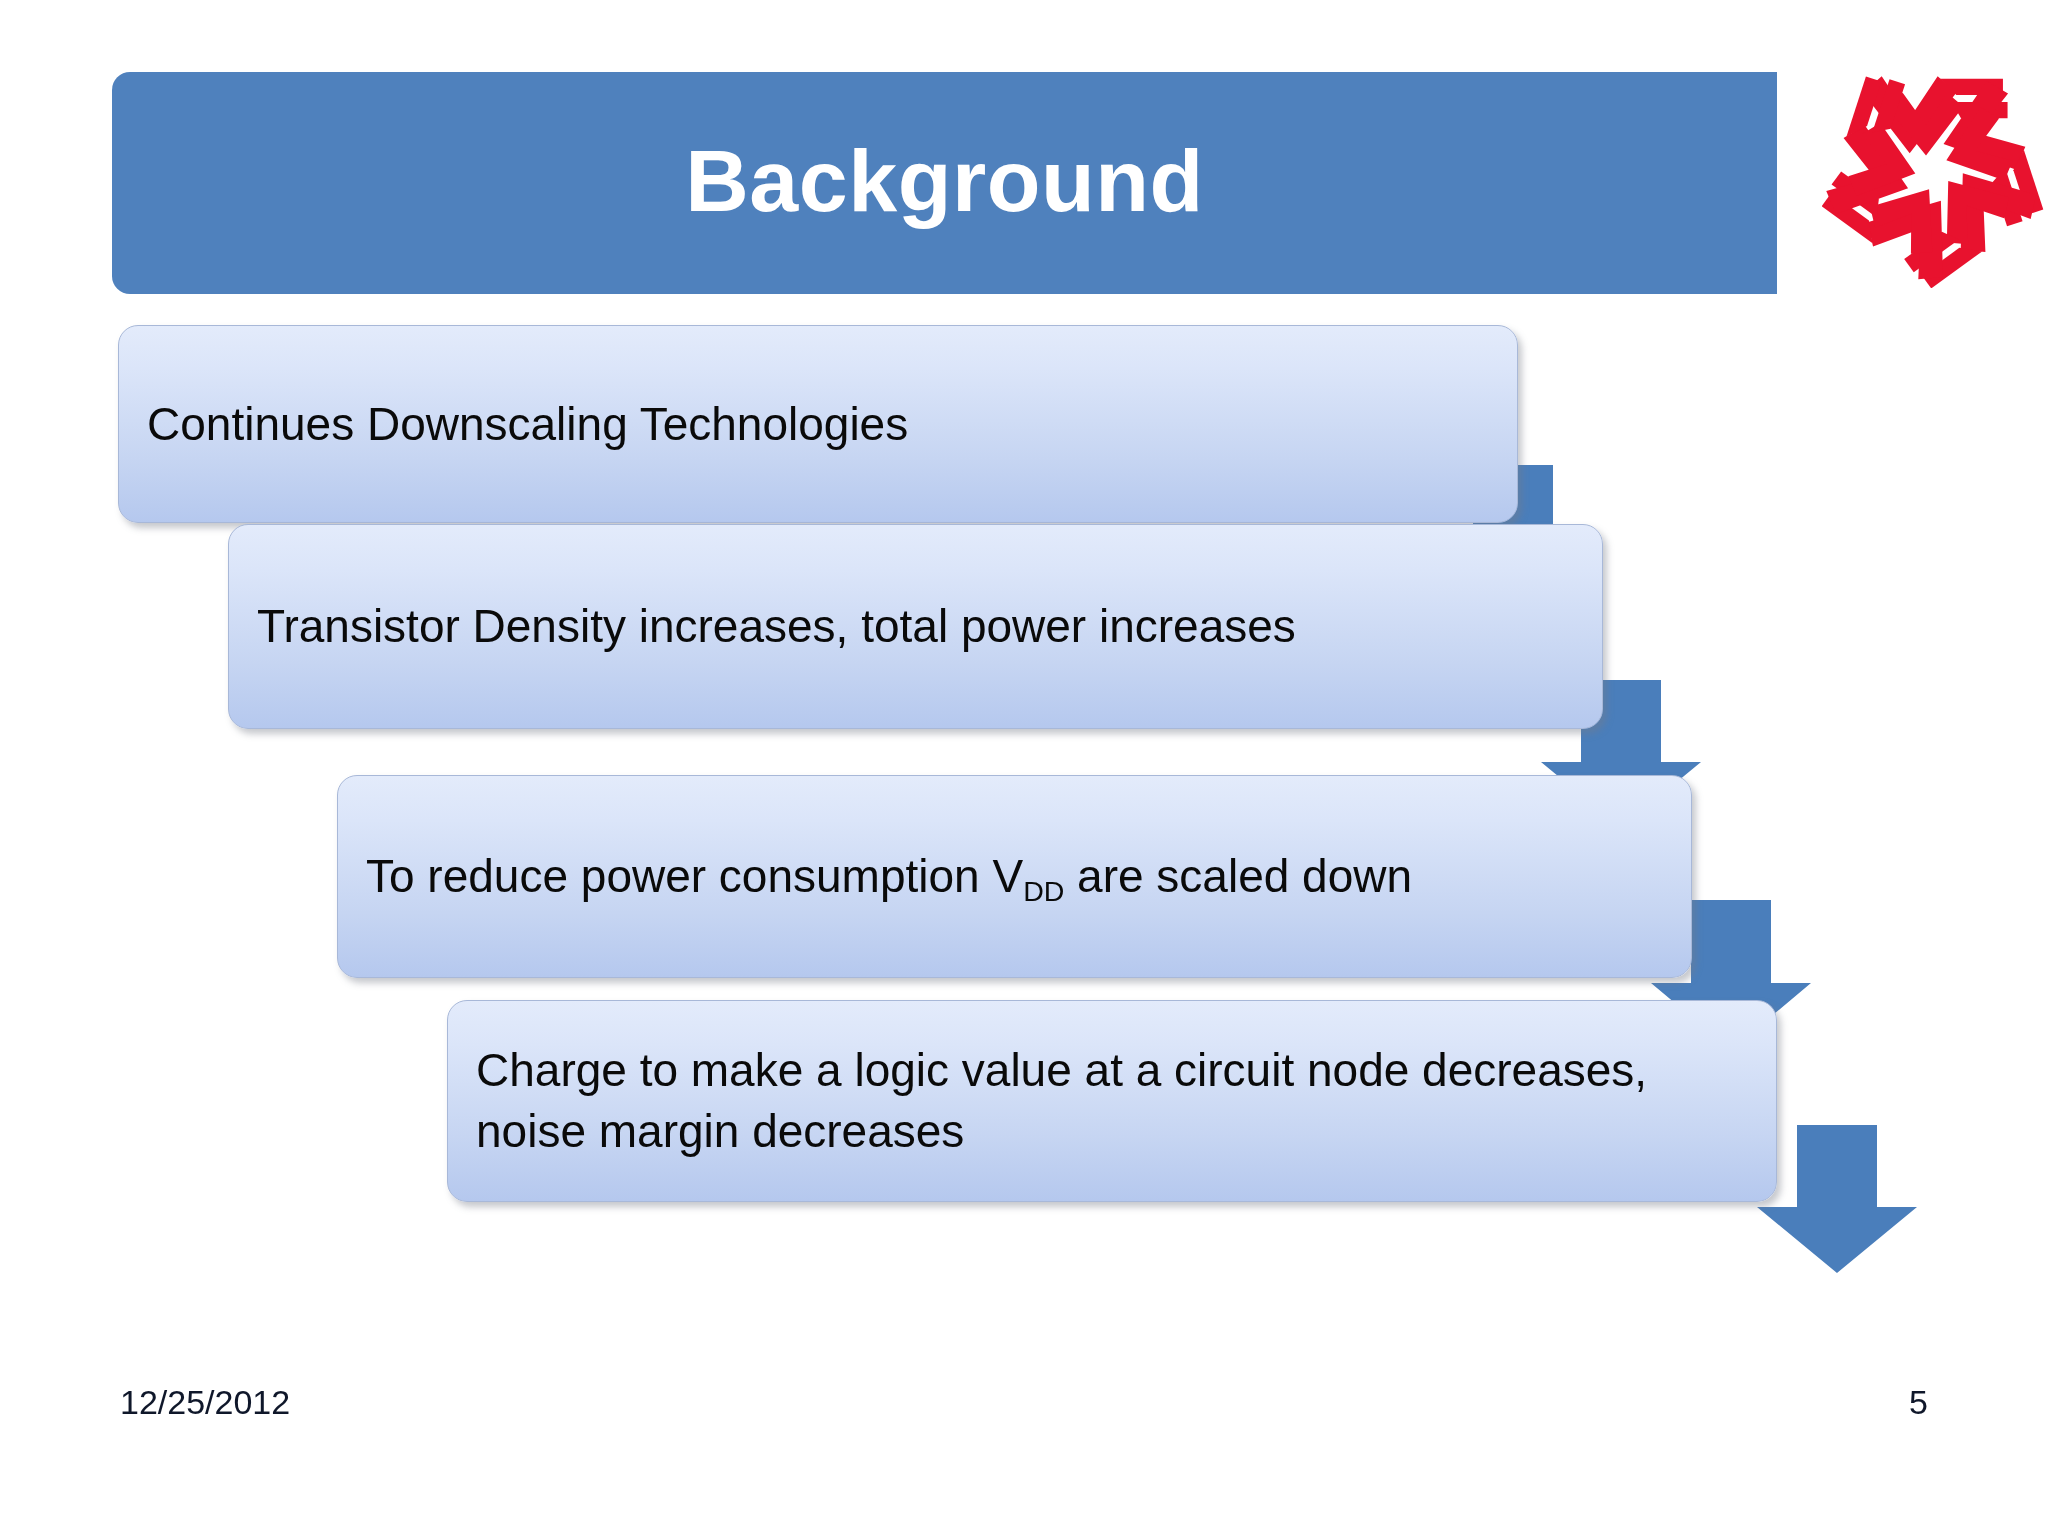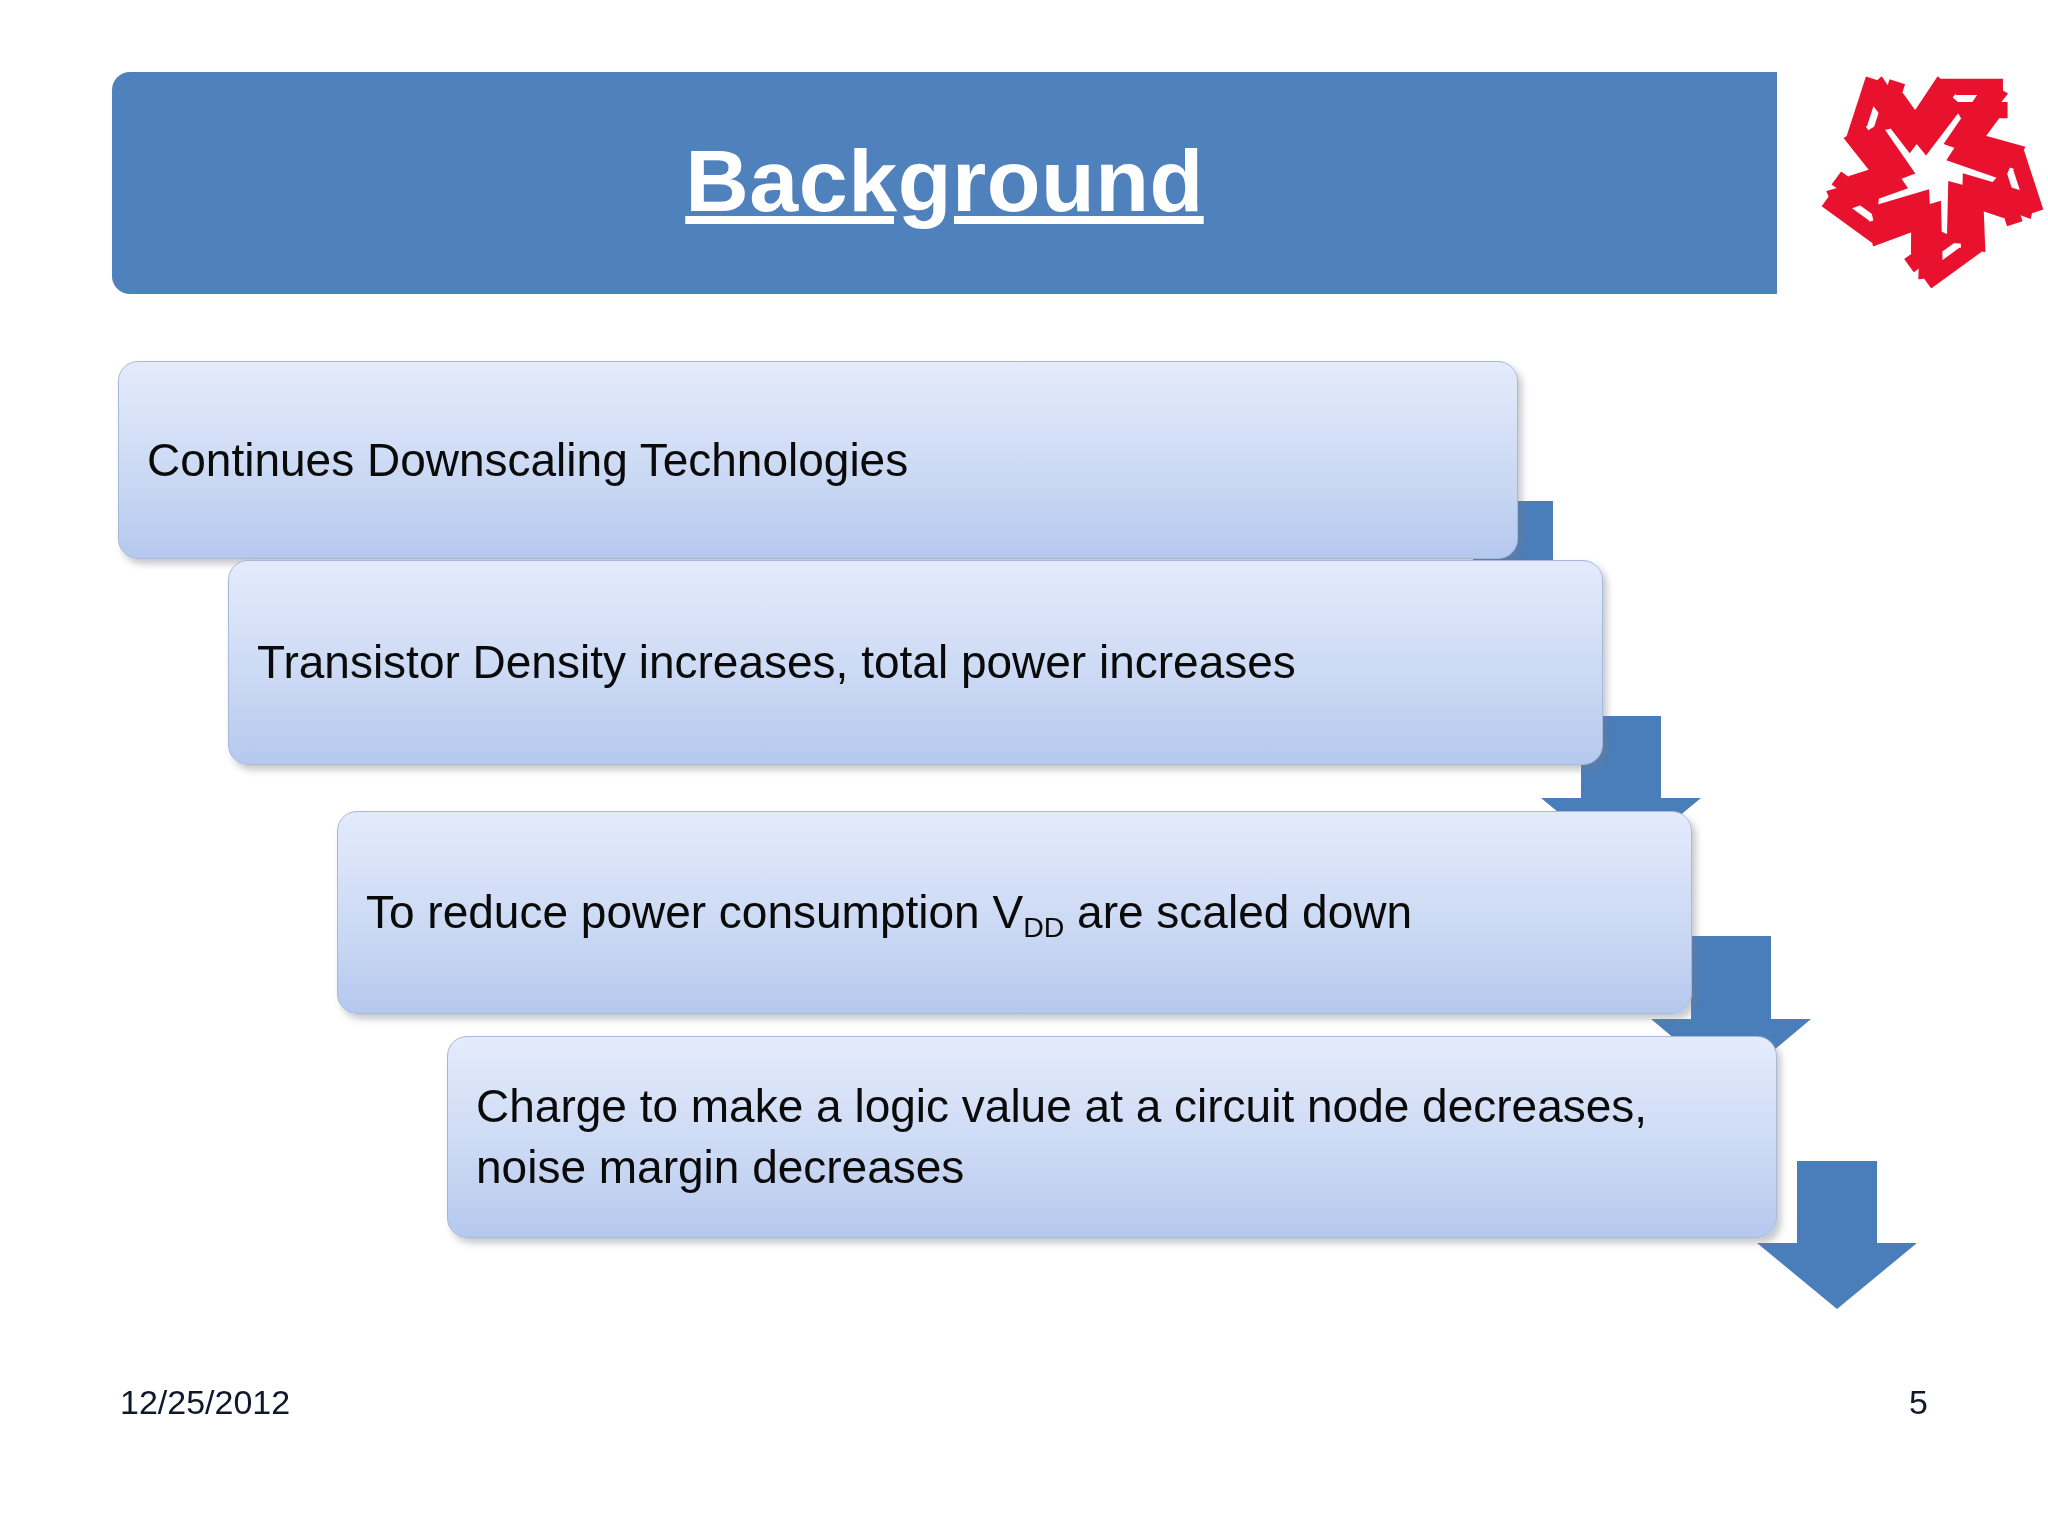--- a/index.html
+++ b/index.html
@@ -28,41 +28,39 @@
     align-items: center;
     justify-content: center;
   }
   #title-text {
     color: #ffffff;
     font-size: 88px;
     font-weight: bold;
     letter-spacing: 0.5px;
     line-height: 1;
     margin-top: -4px;
-    text-decoration: underline;
   }
 
   
   #logo {
     position: absolute;
     left: 1822px;
     top: 38px;
     width: 222px;
     height: 250px;
   }
   #logo svg { display: block; width: 100%; height: 100%; }
 
   
   #flow {
     position: absolute;
     left: 0;
     top: 0;
     width: 1844px;
     height: 1440px;
-    margin-top: 36px;
   }
 
   .arrow {
     position: absolute;
     z-index: 1;
   }
   .arrow svg { display: block; width: 100%; height: 100%; }
 
   .flow-box {
     position: absolute;

